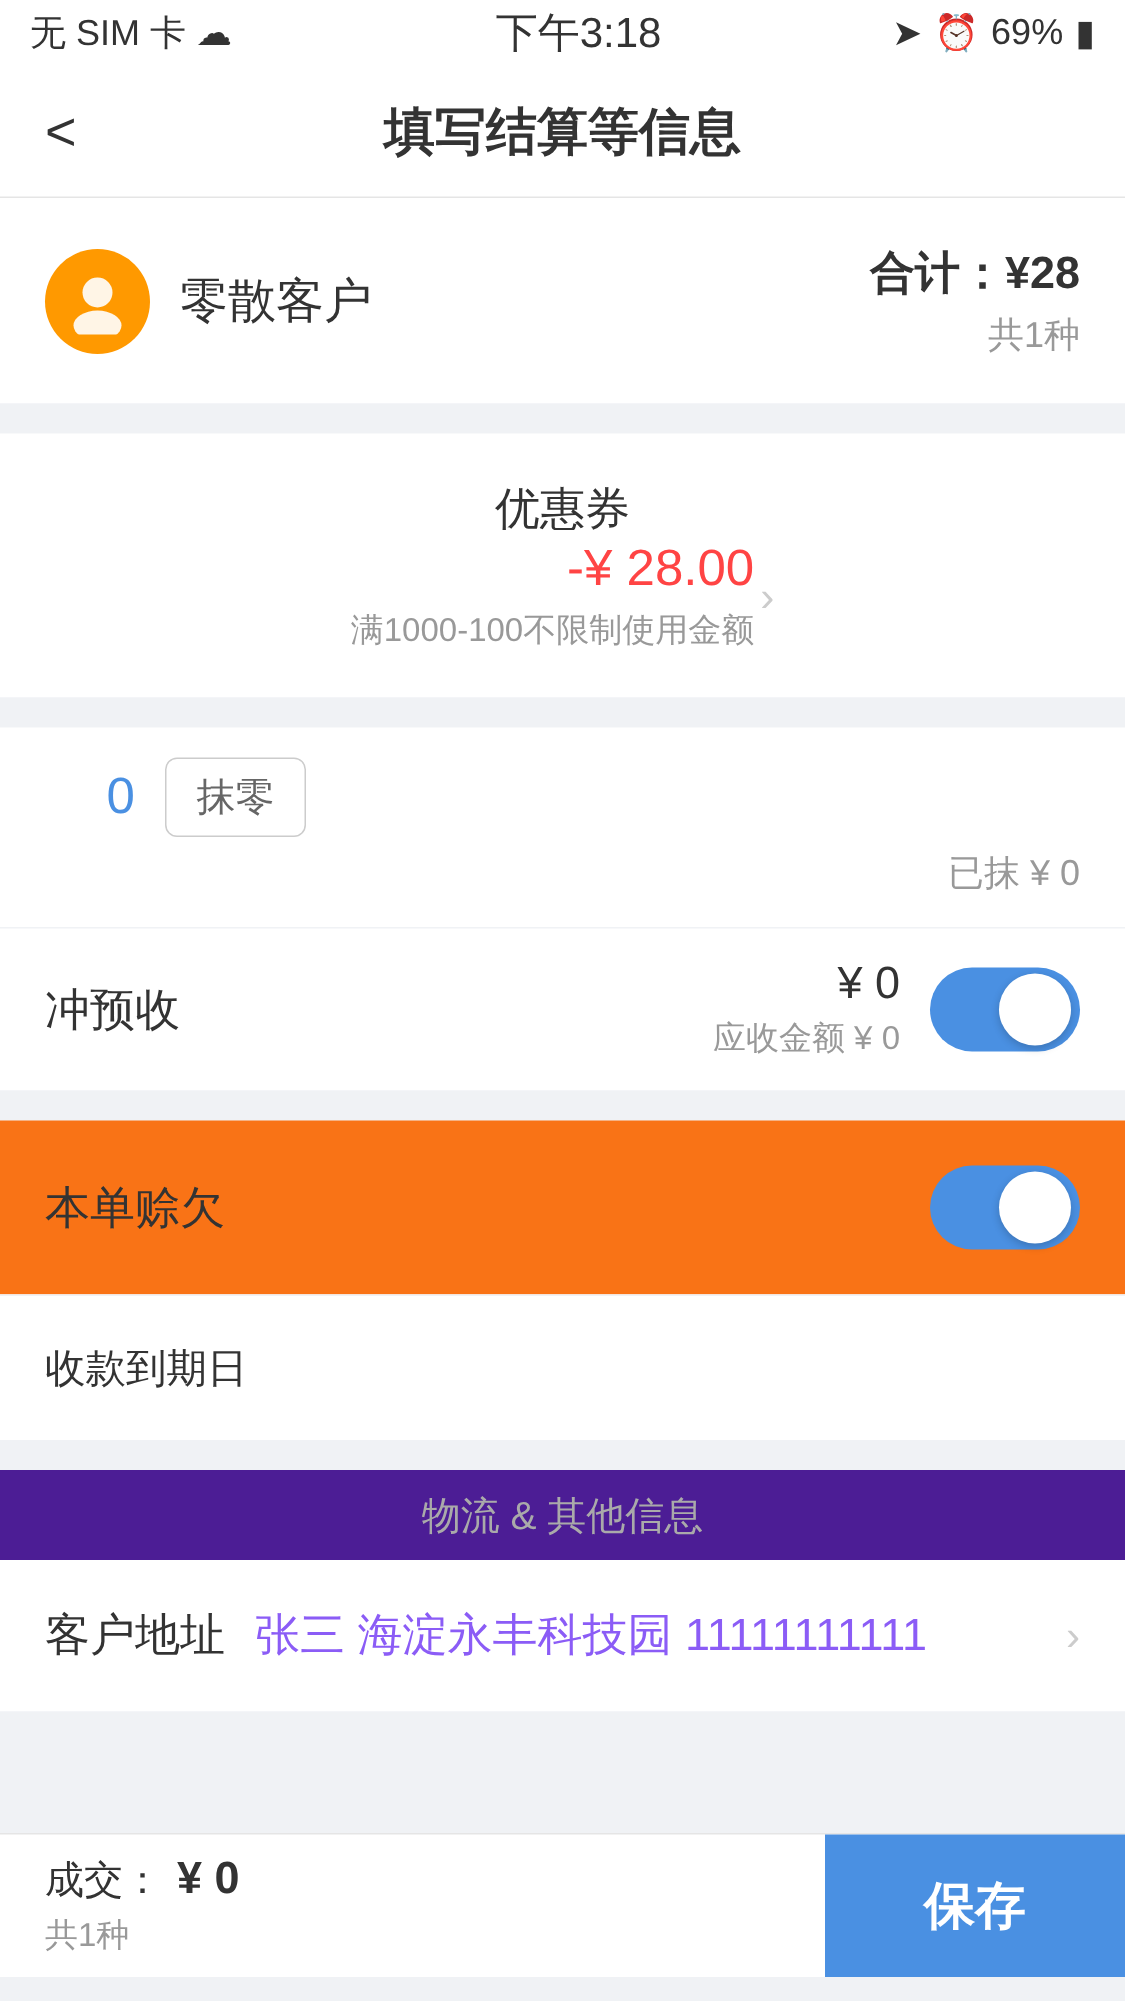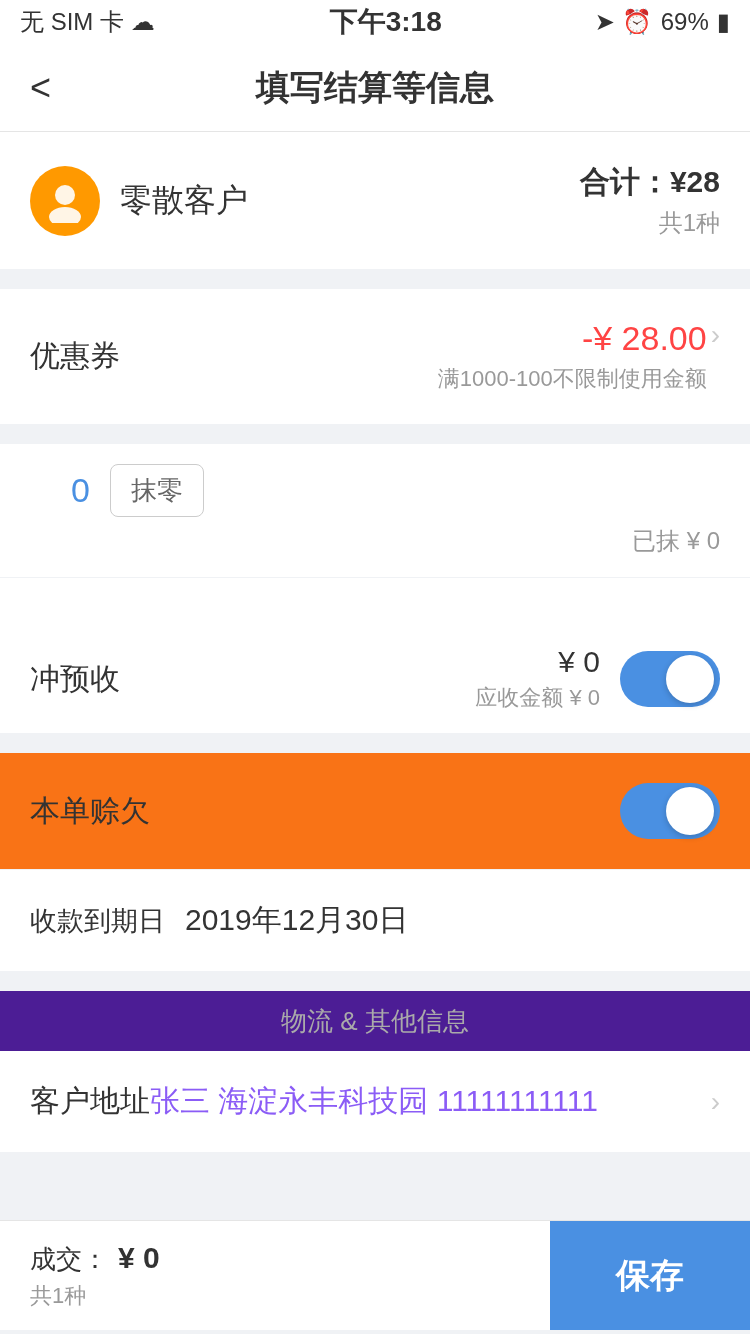--- a/index.html
+++ b/index.html
@@ -20,21 +20,21 @@
       height: 44px;
       background: #fff;
       display: flex;
       align-items: center;
       justify-content: space-between;
       padding: 0 20px;
       font-size: 24px;
       font-weight: 500;
     }
     .status-left { display: flex; align-items: center; gap: 10px; }
-    .status-center { font-size: 28px; font-weight: 700; margin-left: 22px; }
+    .status-center { font-size: 28px; font-weight: 400; margin-left: 22px; }
     .status-right { display: flex; align-items: center; gap: 8px; font-size: 24px; }
 
     
     .nav-bar {
       height: 88px;
       background: #fff;
       display: flex;
       align-items: center;
       justify-content: center;
       position: relative;
@@ -111,34 +111,35 @@
       background: #fff;
     }
 
     .form-item {
       display: flex;
       align-items: center;
       justify-content: space-between;
       padding: 30px 30px;
       border-bottom: 1px solid #f0f2f5;
       min-height: 90px;
+      flex-direction: column;
     }
     .form-item:last-child {
       border-bottom: none;
     }
 
     .form-label {
       font-size: 30px;
       color: #333;
       white-space: nowrap;
     }
 
     .form-value-right {
       display: flex;
-      align-items: flex-start;
+      align-items: center;
       gap: 4px;
     }
 
     
     .coupon-value {
       text-align: right;
     }
     .coupon-discount {
       font-size: 34px;
       color: #ff4444;
@@ -192,21 +193,20 @@
     }
 
     
     .prepay-section {
       padding: 20px 30px;
     }
     .prepay-row-1 {
       display: flex;
       align-items: center;
       justify-content: space-between;
-      margin-top: 47px;
     }
     .prepay-value-area {
       display: flex;
       align-items: center;
       gap: 20px;
     }
     .prepay-amount {
       text-align: right;
     }
     .prepay-main {
@@ -285,41 +285,42 @@
     .address-section {
       background: #fff;
       padding: 30px 30px;
       display: flex;
       align-items: center;
       justify-content: space-between;
     }
     .address-left {
       display: flex;
       align-items: center;
+      gap: 20px;
       flex: 1;
     }
     .address-key {
       font-size: 30px;
       color: #333;
       white-space: nowrap;
       flex-shrink: 0;
     }
     .address-value {
       font-size: 30px;
       color: #8b5cf6;
       flex: 1;
     }
 
     
     .bottom-bar {
       position: fixed;
-      bottom: 4px;
+      bottom: 16px;
       left: 0;
       width: 750px;
-      height: 110px;
+      height: 96px;
       background: #fff;
       display: flex;
       align-items: center;
       border-top: 1px solid #e5e5e5;
     }
     .bottom-info {
       flex: 1;
       padding: 0 30px;
     }
     .bottom-deal-label {
@@ -454,21 +455,20 @@
 
   <div class="credit-section">
     <span class="form-label">本单赊欠</span>
     <div class="toggle">
       <div class="toggle-knob"></div>
     </div>
   </div>
 
   <div class="due-date-section">
     <span class="due-date-label">收款到期日</span>
-    <span class="due-date-value">2019年12月30日</span>
   </div>
 
   <div class="section-divider"></div>
 
   <div class="logistics-divider">
     <span class="logistics-label">物流 &amp; 其他信息</span>
   </div>
 
   <div class="address-section">
     <div class="address-left">

